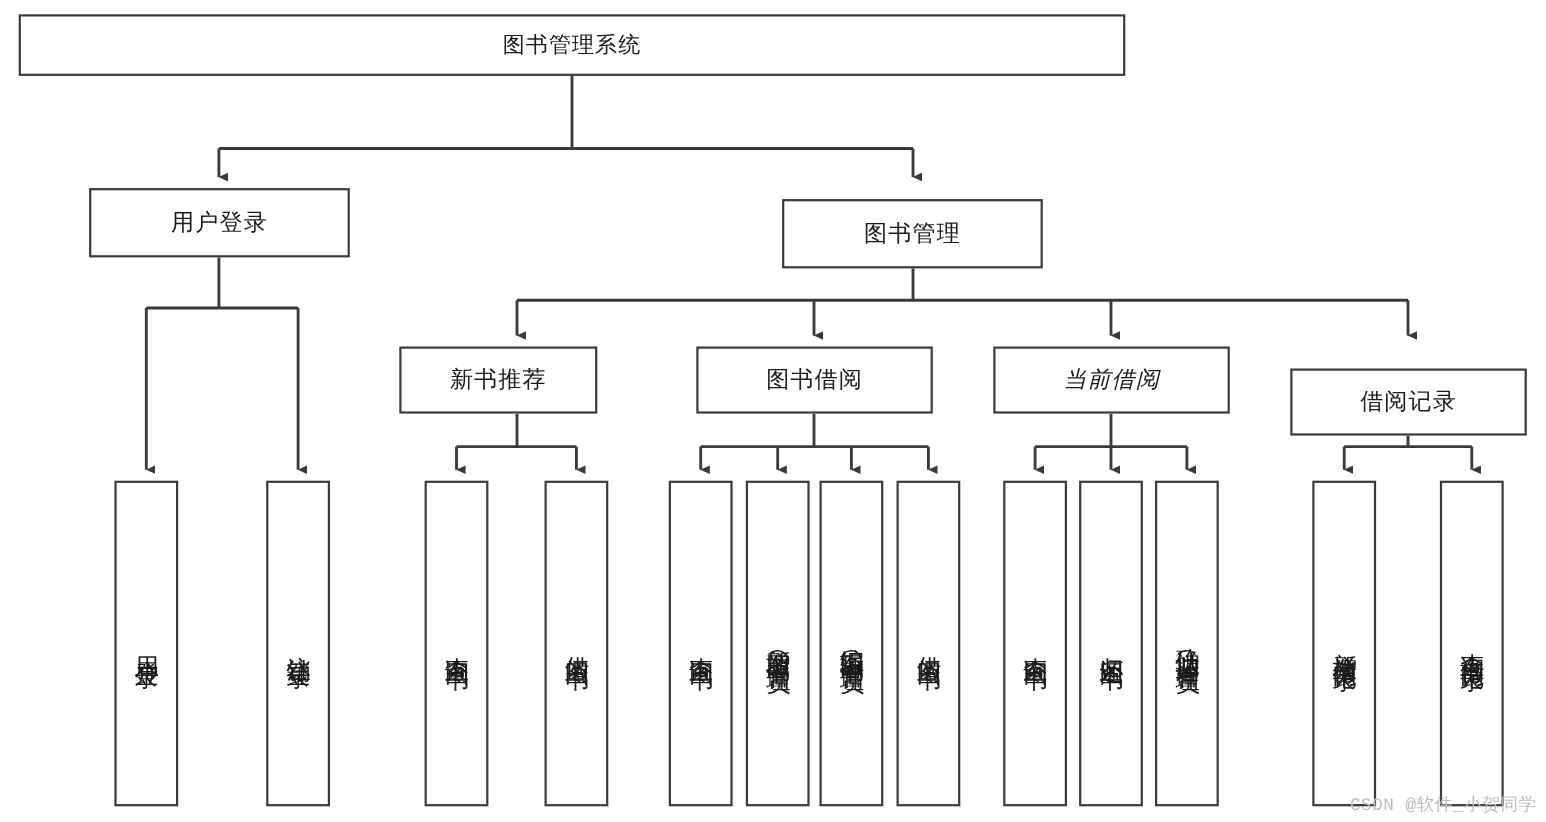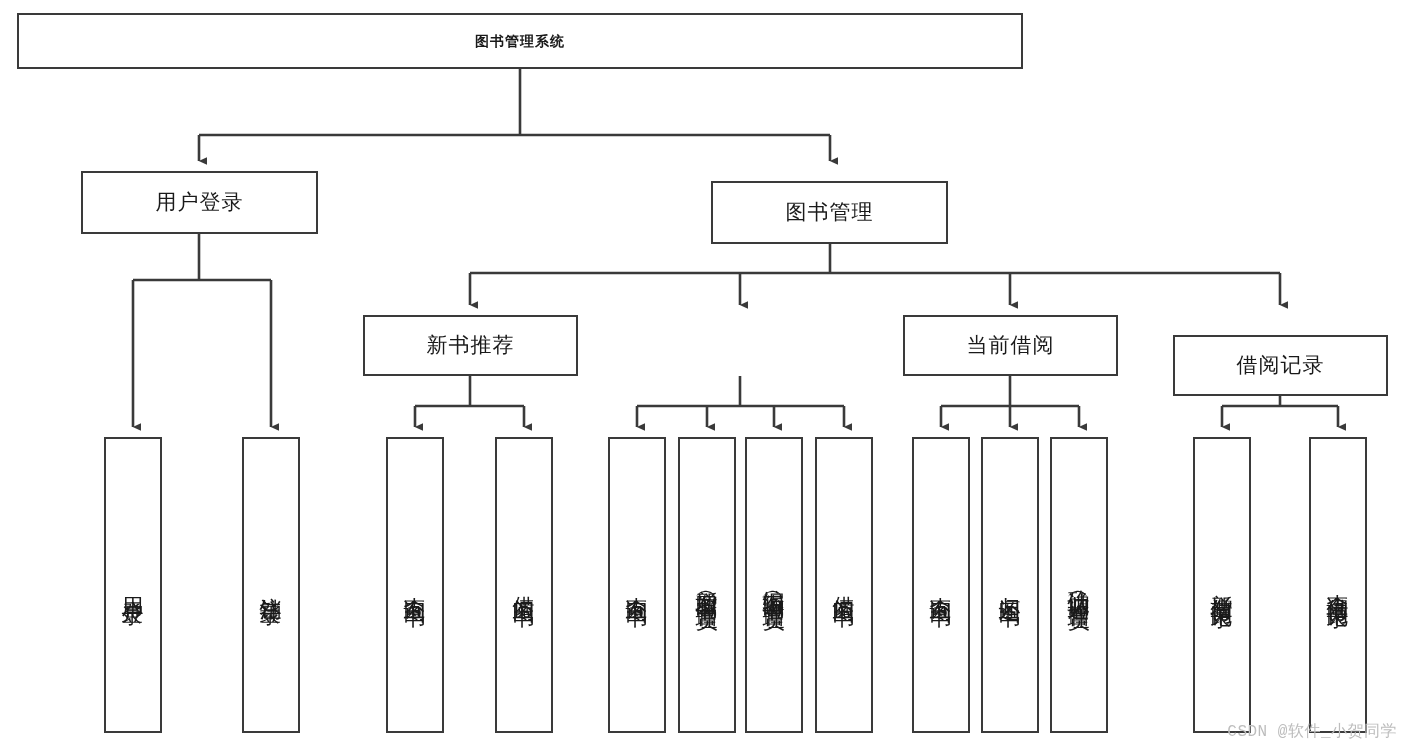--- a/index.html
+++ b/index.html
@@ -41,23 +41,22 @@
     text-align: center;
     line-height: 1.18;
     white-space: nowrap;
   }
   
   .node.horiz .node-label {
     font-size: 21px;
     letter-spacing: 1px;
   }
   .node.root .node-label {
-    font-size: 14px;
+    font-size: 20px;
     letter-spacing: 1px;
-    font-weight: bold;
   }
   
   .node.vert {
     align-items: center;
     justify-content: center;
   }
   .node.vert .node-label {
     writing-mode: vertical-rl;
     text-orientation: upright;
     font-size: 22px;
@@ -136,24 +135,27 @@
     <span class="node-label">图书管理系统</span>
   </div>
 
   <div class="node horiz" style="left:81px; top:171px; width:237px; height:63px;">
     <span class="node-label">用户登录</span>
   </div>
   <div class="node horiz" style="left:711px; top:181px; width:237px; height:63px;">
     <span class="node-label">图书管理</span>
   </div>
 
-  <div class="node horiz" style="left:363px; top:315px; width:215px; height:61px;">
+  <div class="node horiz" style="left:363px; top:315px; width:180px; height:61px;">
     <span class="node-label">新书推荐</span>
   </div>
-  <div class="node horiz" style="left:903px; top:315px; width:215px; height:61px;">
+  <div class="node horiz" style="left:633px; top:315px; width:215px; height:61px;">
+    <span class="node-label">图书借阅</span>
+  </div>
+  <div class="node horiz" style="left:903px; top:315px; width:215px; height:61px;font-style:italic;">
     <span class="node-label">当前借阅</span>
   </div>
   <div class="node horiz" style="left:1173px; top:298px; width:215px; height:61px;margin-top:37px;">
     <span class="node-label">借阅记录</span>
   </div>
 
   <div class="node vert" style="left:104px; top:437px; width:58px; height:296px;">
     <span class="node-label">用户登录</span>
   </div>
   <div class="node vert" style="left:242px; top:437px; width:58px; height:296px;">

